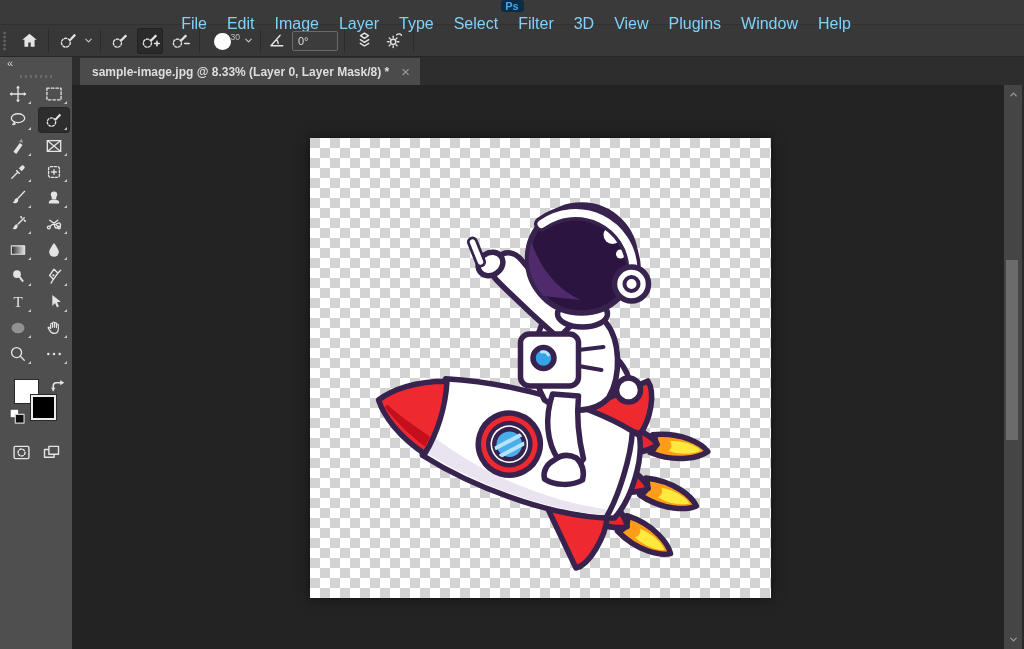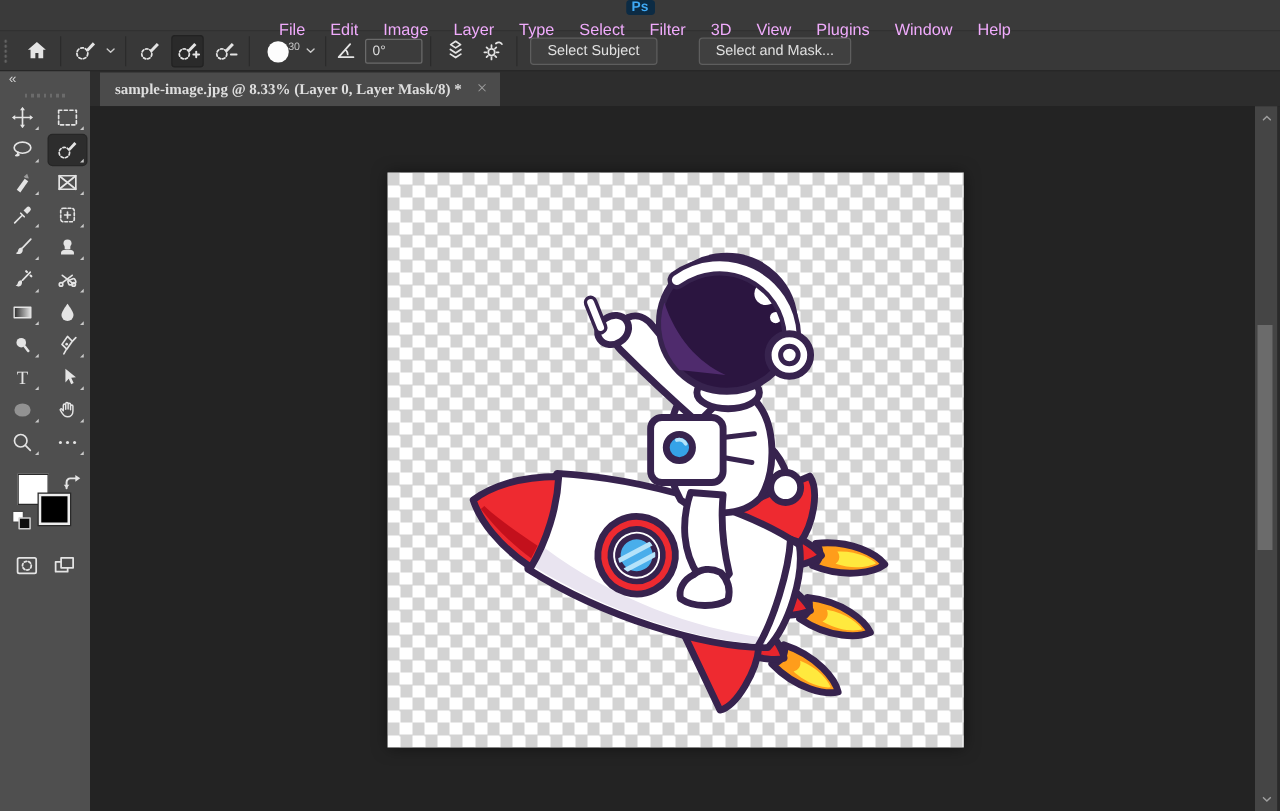--- a/index.html
+++ b/index.html
@@ -3,21 +3,21 @@
 <meta charset="utf-8">
 <style>
   * { box-sizing: border-box; margin: 0; padding: 0; }
   html,body { width:1024px; height:649px; overflow:hidden; }
   body { background:#232323; font-family:"Liberation Sans", sans-serif; user-select:none; }
 
   
   .menubar { height:24px; background:#3a3a3a; display:flex; align-items:center; padding-left:8px;flex-direction:column; }
   .ps-badge { width:23px; height:19px; background:#0c2b44; color:#3fa9f5; font-size:11px; font-weight:bold;
               display:flex; align-items:center; justify-content:center; border-radius:3px; margin-right:8px; }
-  .menu-item { color:#f0abfc; font-size:13px; padding:0 10px; line-height:24px; white-space:nowrap; }
+  .menu-item { color:#7dd3fc; font-size:16px; padding:0 10px; line-height:24px; white-space:nowrap; }
 
   
   .optionsbar { height:33px; background:#383838; border-top:1px solid #313131; border-bottom:1px solid #272727;
                 display:flex; align-items:center; }
   .obar-grip { width:3px; height:20px; margin:0 4px 0 3px;
                background-image:radial-gradient(#636363 1px, transparent 1.2px); background-size:3px 4px; }
   .obar-sep { width:1px; height:24px; background:#2b2b2b; margin:0 6px; flex:none; }
   .iconbtn { width:26px; height:26px; display:flex; align-items:center; justify-content:center; border-radius:3px; flex:none; }
   .iconbtn.active { background:#2a2a2a; box-shadow:inset 0 0 0 1px #222; }
   .ic { width:21px; height:21px; stroke:#e4e4e4; fill:none; stroke-width:1.6; stroke-linecap:round; stroke-linejoin:round; display:block; }
@@ -48,21 +48,21 @@
   .swatch-area { position:relative; height:58px; margin-top:8px; }
   .fg-swatch { position:absolute; left:14px; top:4px; width:25px; height:25px; background:#fff; border:1px solid #2a2a2a; }
   .bg-swatch { position:absolute; left:31px; top:20px; width:25px; height:25px; background:#000;
                border:2px solid #ededed; box-shadow:0 0 0 1px #2a2a2a; }
   .swap-btn { position:absolute; left:48px; top:2px; width:18px; height:18px; }
   .mini-btn { position:absolute; left:7px; top:31px; width:18px; height:18px; }
   .mask-row { display:flex; justify-content:space-between; padding:6px 8px 0 8px; }
 
   
   .doc-column { flex:1; display:flex; flex-direction:column; min-width:0; }
-  .tabbar { height:28px; background:#2d2d2d; display:flex; align-items:flex-end; padding-left:8px; flex:none;font-family:Liberation Serif, serif; }
+  .tabbar { height:28px; background:#2d2d2d; display:flex; align-items:flex-end; padding-left:8px; flex:none; }
   .tab { height:27px; background:#4b4b4b; color:#dedede; font-size:12px; font-weight:bold;
          display:flex; align-items:center; padding:0 10px 0 12px; gap:12px; white-space:nowrap; }
   .tab-close { color:#9c9c9c; font-size:15px; line-height:15px; font-weight:normal; }
 
   .content { position:relative; flex:1; background:#232323; }
   .content::after { content:""; position:absolute; right:0; top:0; bottom:0; width:2px; background:#2a2a2a; }
 
   .canvas { position:absolute; left:238px; top:53px; width:461px; height:460px;
             background:repeating-conic-gradient(#ffffff 0% 25%, #d3d3d3 0% 50%);
             background-size:20px 20px; box-shadow:0 0 12px rgba(0,0,0,.5); }
@@ -151,24 +151,20 @@
         <path d="M12 3.5l4.5 3L12 9.5l-4.5-3zM7.2 11l4.8 3.1 4.8-3.1M7.2 15.2L12 18.3l4.8-3.1"></path>
       </svg>
     </div>
   <div class="iconbtn" style="margin-left:4px">
       <svg class="ic" viewBox="0 0 24 24">
         <circle cx="10.5" cy="13.5" r="3"></circle>
         <path d="M10.5 8.8V7M10.5 20v-1.8M5.8 13.5H4M17 13.5h-1.8M7.2 10.2L6 9M14.9 9l-1.2 1.2M7.2 16.8L6 18M13.7 16.8l1.2 1.2M14.5 5.5c2.2-1.8 4.5-1.2 5.5.6"></path>
       </svg>
     </div>
   <div class="obar-sep"></div>
-  <div id="obar-buttons" style="display:flex;gap:33px;margin-left:4px">
-      <button class="btn">Select Subject</button>
-      <button class="btn">Select and Mask...</button>
-    </div>
 </div>
 
 <div class="workspace">
 
   <aside class="toolbar">
     <div class="tb-header">«</div>
     <div class="tb-grip">
         <span></span>
       </div>
     <div class="tools" id="tool-grid">

